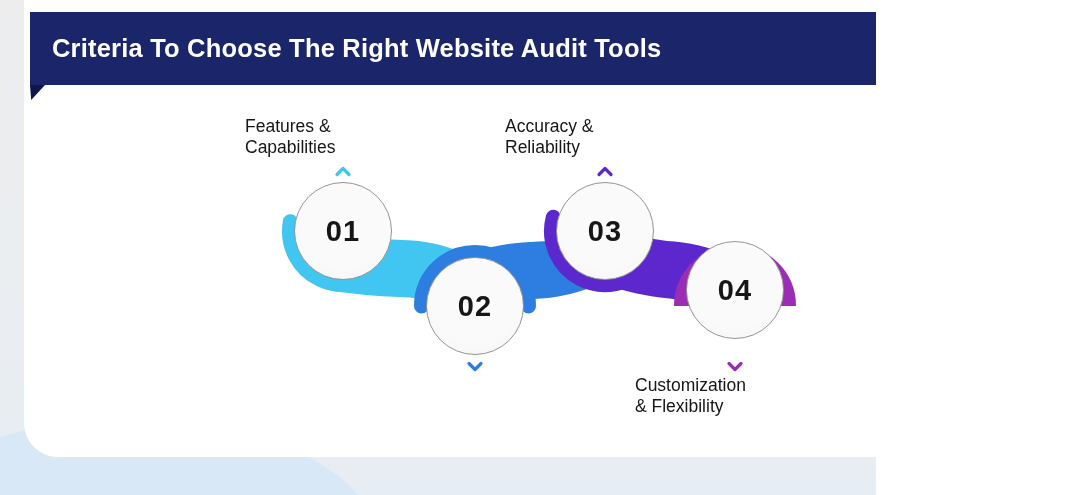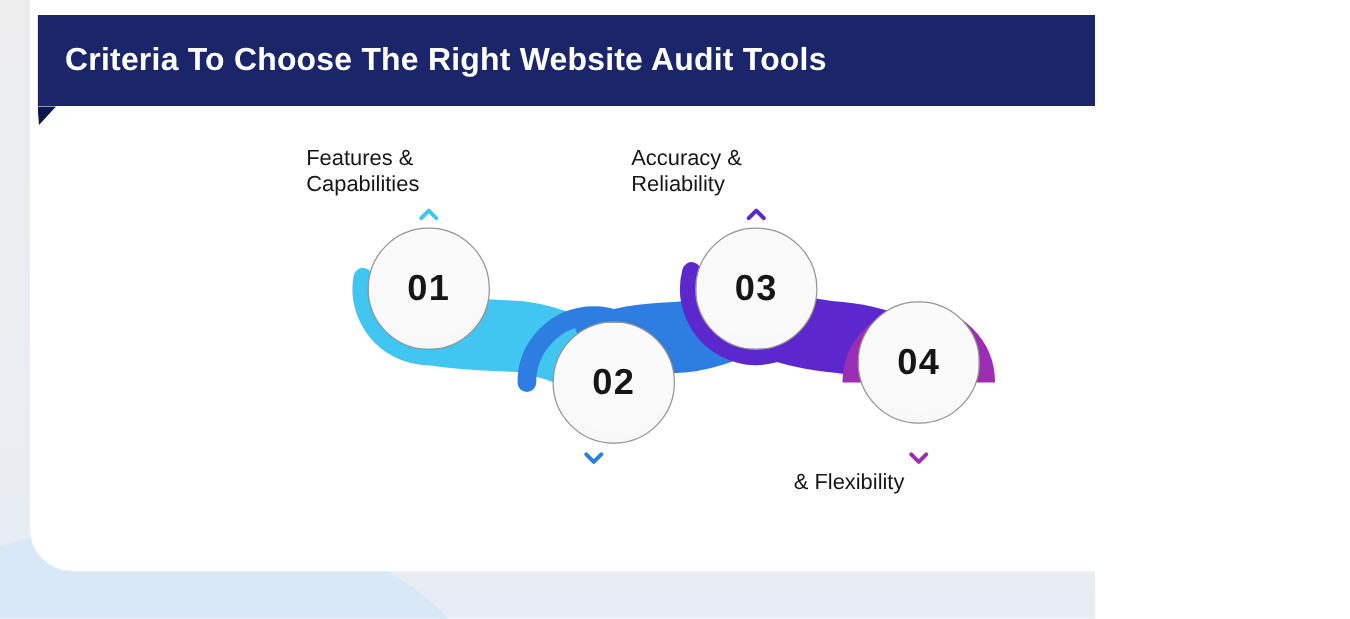--- a/index.html
+++ b/index.html
@@ -41,21 +41,21 @@
   }
   
   .circle{
     position:absolute;width:98px;height:98px;border-radius:50%;
     background:radial-gradient(circle at 50% 42%,#fafafa 60%,#f3f3f3 100%);
     border:1px solid #949494;box-sizing:border-box;
     display:flex;align-items:center;justify-content:center;z-index:3;
   }
   .circle span{font-size:29px;font-weight:700;color:#161616;letter-spacing:1px;}
   .c1{left:294px;top:182px;}
-  .c2{left:442px;top:257px;}
+  .c2{left:426px;top:257px;}
   .c3{left:556px;top:182px;}
   .c4{left:686px;top:241px;}
   
   .label{
     position:absolute;width:200px;text-align:left;z-index:4;
     font-size:17.5px;font-weight:500;color:#161616;line-height:21px;
   }
   .label span{display:block;}
   .l1{left:245px;top:116px;}
   .l2{left:375px;top:377px;}
@@ -137,20 +137,21 @@
     <span>03</span>
   </div>
 
   <div class="circle c4">
     <span>04</span>
   </div>
   <svg class="chev v4" width="18" height="11" viewBox="0 0 18 11" fill="none">
     <polyline points="3,2.5 9,8.5 15,2.5" stroke-width="3.2" stroke-linecap="round" stroke-linejoin="round" stroke="#9a2db4"></polyline>
   </svg>
   <div class="label l4">
+    <span>Customization</span>
     <span>&amp; Flexibility</span>
   </div>
 
   <div class="logo">
     <span class="logo-s">S</span>
   </div>
 
 </div>
 
 </body></html>

